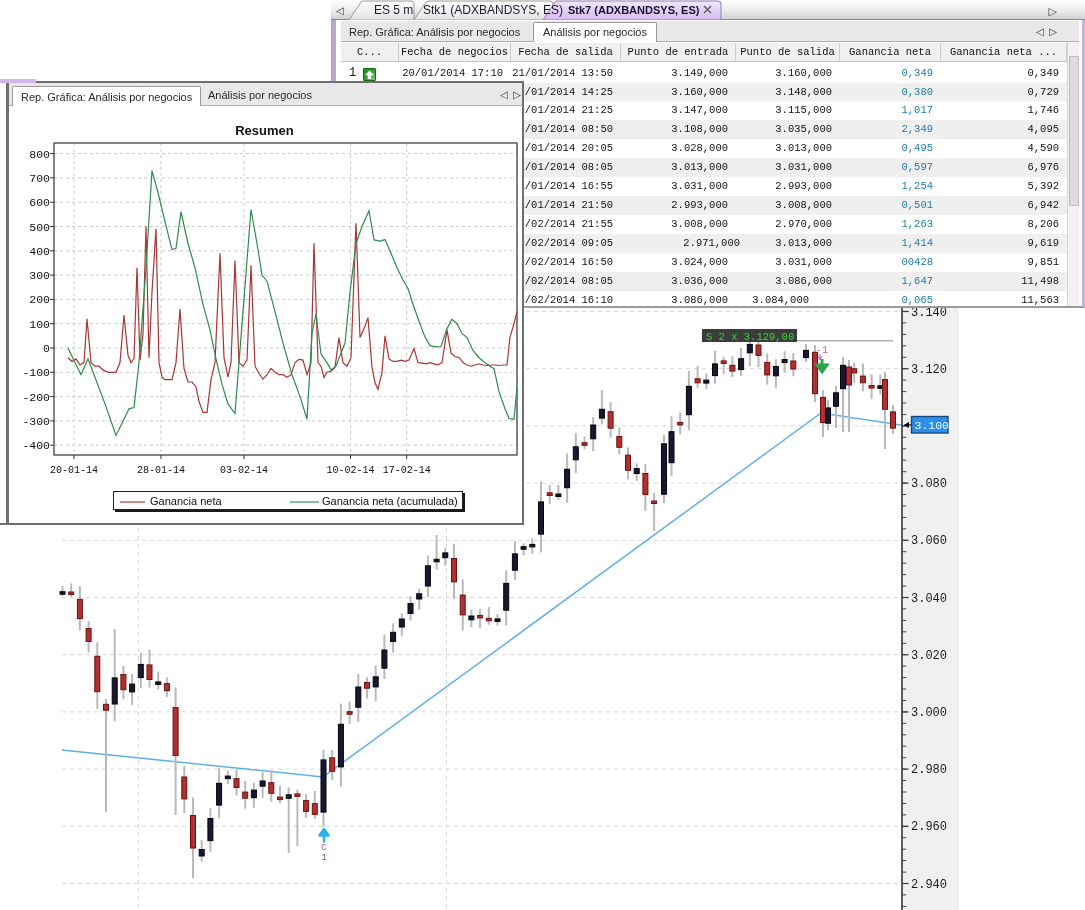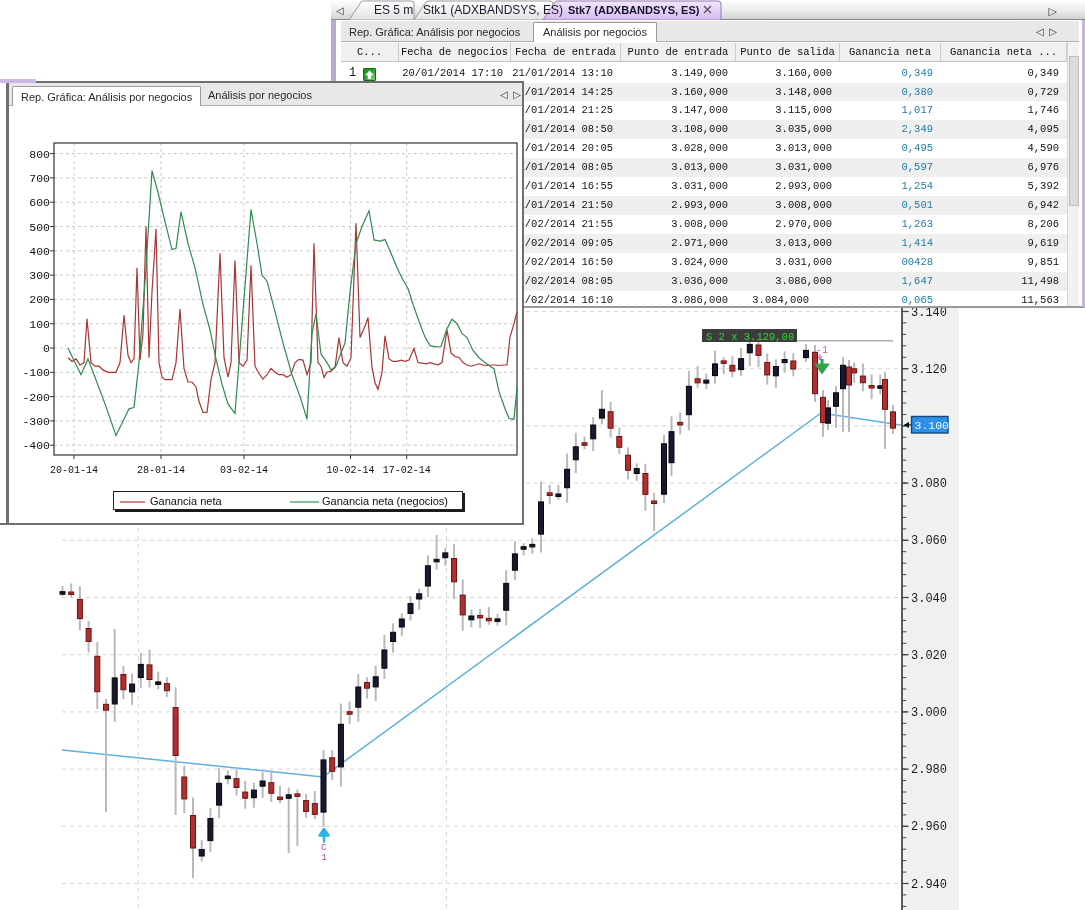--- a/index.html
+++ b/index.html
@@ -387,35 +387,35 @@
       <div class="inner">
     <div id="stabbar">
       <div id="stab1">Rep. Gráfica: Análisis por negocios</div>
       <div id="stab2">Análisis por negocios</div>
       <div id="starr">◁&nbsp;&nbsp;▷</div>
     </div>
     <div id="grid">
       <div id="ghead">
             <div class="gc hc" style="left:0px;width:58px">C...</div>
 <div class="gc hc" style="left:58px;width:112px">Fecha de negocios</div>
-<div class="gc hc" style="left:170px;width:110px">Fecha de entrada</div>
+<div class="gc hc" style="left:170px;width:110px">Fecha de salida</div>
 <div class="gc hc" style="left:280px;width:115px">Punto de entrada</div>
 <div class="gc hc" style="left:395px;width:104px">Punto de salida</div>
 <div class="gc hc" style="left:499px;width:101px">Ganancia neta</div>
 <div class="gc hc" style="left:600px;width:126px">Ganancia neta ...</div>
           </div>
       <div class="row" style="top:20.5px;background:#ffffff">
             <div style="position:absolute;left:8px;top:2px;font-size:12px">1</div>
             <div style="position:absolute;left:22px;top:4px;width:13px;height:13px;background:linear-gradient(135deg,#1e8a1e 0%,#2fa52f 55%,#7fd07f 100%);border:1px solid #156815;border-radius:1px">
               <svg width="11" height="11" style="position:absolute;left:0;top:0">
                 <path d="M5.5,1.5 L10,6.3 L7.3,6.3 L7.3,10 L3.7,10 L3.7,6.3 L1,6.3 Z" fill="#fff"></path>
               </svg>
             </div>
             <div class="cell" style="left:58px;width:104px">20/01/2014 17:10</div>
-            <div class="cell" style="left:170px;width:102px">21/01/2014 13:10</div>
+            <div class="cell" style="left:170px;width:102px">21/01/2014 13:50</div>
             <div class="cell" style="left:280px;width:107px">3.149,000</div>
             <div class="cell" style="left:395px;width:96px">3.160,000</div>
             <div class="cell teal" style="left:499px;width:93px">0,349</div>
             <div class="cell" style="left:600px;width:118px">0,349</div>
           </div>
 <div class="row" style="top:39.5px;background:#efefef">
             <div class="cell" style="left:58px;width:104px">22/01/2014 11:35</div>
             <div class="cell" style="left:170px;width:102px">22/01/2014 14:25</div>
             <div class="cell" style="left:280px;width:107px">3.160,000</div>
             <div class="cell" style="left:395px;width:96px">3.148,000</div>
@@ -474,21 +474,21 @@
             <div class="cell" style="left:58px;width:104px">04/02/2014 15:10</div>
             <div class="cell" style="left:170px;width:102px">04/02/2014 21:55</div>
             <div class="cell" style="left:280px;width:107px">3.008,000</div>
             <div class="cell" style="left:395px;width:96px">2.970,000</div>
             <div class="cell teal" style="left:499px;width:93px">1,263</div>
             <div class="cell" style="left:600px;width:118px">8,206</div>
           </div>
 <div class="row" style="top:191.0px;background:#efefef">
             <div class="cell" style="left:58px;width:104px">05/02/2014 11:25</div>
             <div class="cell" style="left:170px;width:102px">07/02/2014 09:05</div>
-            <div class="cell" style="left:280px;width:107px">2.971,000</div>
+            <div class="cell" style="left:292px;width:107px">2.971,000</div>
             <div class="cell" style="left:395px;width:96px">3.013,000</div>
             <div class="cell teal" style="left:499px;width:93px">1,414</div>
             <div class="cell" style="left:600px;width:118px">9,619</div>
           </div>
 <div class="row" style="top:210.0px;background:#ffffff">
             <div class="cell" style="left:58px;width:104px">10/02/2014 12:40</div>
             <div class="cell" style="left:170px;width:102px">10/02/2014 16:50</div>
             <div class="cell" style="left:280px;width:107px">3.024,000</div>
             <div class="cell" style="left:395px;width:96px">3.031,000</div>
             <div class="cell teal" style="left:499px;width:93px">00428</div>
@@ -520,20 +520,21 @@
 <div id="fwin">
   <div id="ftab-sliver"></div>
   <div id="fframe">
     <div class="leftedge"></div>
     <div id="ftabbar">
       <div id="ftab1">Rep. Gráfica: Análisis por negocios</div>
       <div id="ftab2">Análisis por negocios</div>
       <div id="ftarr">◁&nbsp;&nbsp;▷</div>
     </div>
     <div id="fcontent">
+      <div id="resumen-title">Resumen</div>
       <svg id="rsvg" width="514" height="420" viewBox="0 0 514 420" style="position:absolute;left:0;top:0">
       <line x1="42" y1="46.6" x2="505" y2="46.6" stroke="#c9c9c9" stroke-width="1" stroke-dasharray="3 3"></line>
 <line x1="42" y1="70.9" x2="505" y2="70.9" stroke="#c9c9c9" stroke-width="1" stroke-dasharray="3 3"></line>
 <line x1="42" y1="95.2" x2="505" y2="95.2" stroke="#c9c9c9" stroke-width="1" stroke-dasharray="3 3"></line>
 <line x1="42" y1="119.5" x2="505" y2="119.5" stroke="#c9c9c9" stroke-width="1" stroke-dasharray="3 3"></line>
 <line x1="42" y1="143.8" x2="505" y2="143.8" stroke="#c9c9c9" stroke-width="1" stroke-dasharray="3 3"></line>
 <line x1="42" y1="168.1" x2="505" y2="168.1" stroke="#c9c9c9" stroke-width="1" stroke-dasharray="3 3"></line>
 <line x1="42" y1="192.4" x2="505" y2="192.4" stroke="#c9c9c9" stroke-width="1" stroke-dasharray="3 3"></line>
 <line x1="42" y1="216.7" x2="505" y2="216.7" stroke="#c9c9c9" stroke-width="1" stroke-dasharray="3 3"></line>
 <line x1="42" y1="241.0" x2="505" y2="241.0" stroke="#c9c9c9" stroke-width="1" stroke-dasharray="3 3"></line>
@@ -585,17 +586,17 @@
 <line x1="394.7" y1="348" x2="394.7" y2="352" stroke="#333" stroke-width="1"></line>
 <polyline points="56.0,250.7 60.0,254.4 64.0,251.9 68.0,258.0 72.0,255.6 75.0,211.8 79.0,255.6 83.0,259.2 87.0,259.2 91.0,262.9 96.0,265.3 100.0,265.3 104.0,265.3 108.0,255.6 112.0,208.2 116.0,248.3 119.0,255.6 122.0,251.9 125.0,160.8 128.0,253.1 131.0,226.4 134.0,119.5 137.0,250.7 140.0,185.1 144.0,121.9 147.0,255.6 150.0,270.2 153.0,272.6 157.0,272.6 160.0,272.6 164.0,255.6 168.0,202.1 172.0,261.7 176.0,275.0 180.0,275.0 184.0,279.9 187.0,294.5 191.0,305.4 195.0,305.4 199.0,272.6 203.0,255.6 208.0,146.2 212.0,250.7 216.0,270.2 219.0,255.6 223.0,153.5 227.0,255.6 231.0,259.2 235.0,253.1 239.0,158.4 243.0,259.2 247.0,266.5 251.0,272.1 255.0,267.7 259.0,261.4 263.0,265.3 267.0,267.7 271.0,267.7 275.0,270.2 279.0,267.7 283.0,255.6 287.0,252.4 291.0,253.1 295.0,267.7 299.0,255.6 302.0,136.3 306.0,255.6 309.0,259.2 312.0,270.4 315.0,265.3 319.0,264.1 323.0,260.4 327.0,230.6 331.0,255.6 335.0,259.2 339.0,250.7 344.0,116.3 348.0,230.6 352.0,221.6 356.0,210.6 360.0,260.4 363.0,275.7 366.0,282.3 370.0,265.3 373.0,228.9 377.0,251.9 381.0,254.4 385.0,254.4 389.0,253.1 393.0,254.4 397.0,253.1 402.0,241.5 406.0,255.6 410.0,256.1 414.0,256.8 418.0,255.6 422.0,256.8 426.0,257.8 430.0,255.6 435.0,222.8 439.0,245.9 443.0,249.5 447.0,250.5 451.0,255.6 455.0,258.0 459.0,259.2 463.0,258.0 467.0,256.8 471.0,258.0 475.0,258.5 479.0,258.0 483.0,258.0 487.0,258.5 491.0,258.0 495.0,258.0 498.0,230.1 502.0,216.7 505.0,204.6" fill="none" stroke="#a93535" stroke-width="1.2"></polyline>
 <polyline points="56.0,241.0 63.0,255.6 69.0,267.7 76.0,251.9 83.0,270.2 93.0,296.9 104.0,328.5 110.0,316.3 117.0,301.8 122.0,300.5 127.0,255.6 134.0,160.8 140.0,63.6 146.0,85.5 153.0,114.6 160.0,142.6 164.0,141.4 169.0,104.9 176.0,136.5 183.0,160.8 191.0,197.3 198.0,222.8 204.0,251.9 210.0,277.4 216.0,296.9 223.0,306.6 231.0,204.6 239.0,102.5 245.0,136.5 250.0,168.1 255.0,174.2 263.0,204.6 271.0,236.1 280.0,267.7 288.0,289.6 295.0,312.0 300.0,226.4 304.0,207.0 309.0,247.1 315.0,255.6 319.0,262.9 324.0,259.2 329.0,245.9 333.0,236.1 338.0,185.1 344.0,136.5 350.0,119.5 357.0,103.7 362.0,132.9 368.0,134.1 373.0,132.6 379.0,146.2 385.0,160.8 391.0,173.0 396.0,181.5 401.0,197.3 407.0,214.3 413.0,230.1 418.0,238.6 424.0,239.8 429.0,239.5 435.0,221.6 440.0,212.3 445.0,216.7 450.0,226.4 455.0,230.6 461.0,243.4 467.0,250.7 473.0,255.6 478.0,259.2 482.0,261.7 487.0,284.7 493.0,301.8 497.0,311.5 502.0,312.2 505.0,279.9" fill="none" stroke="#2e8b50" stroke-width="1.2"></polyline>
       </svg>
       <div id="legend">
         <svg width="350" height="19" style="position:absolute;left:0;top:0">
           <line x1="6" y1="10" x2="31" y2="10" stroke="#c06060" stroke-width="1.5"></line>
           <line x1="176" y1="10" x2="205" y2="10" stroke="#60a880" stroke-width="1.5"></line>
         </svg>
         <span class="t1">Ganancia neta</span>
-        <span class="t2">Ganancia neta (negocios)</span>
+        <span class="t2">Ganancia neta (acumulada)</span>
       </div>
     </div>
   </div>
 </div>
 
 </body></html>

